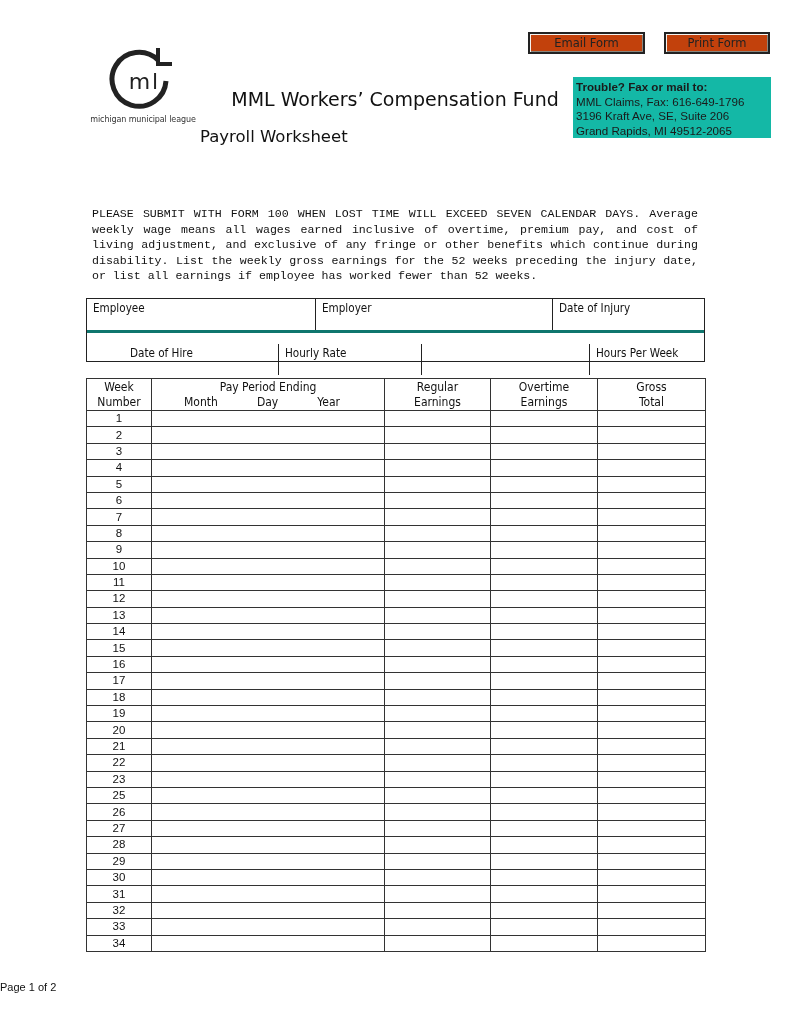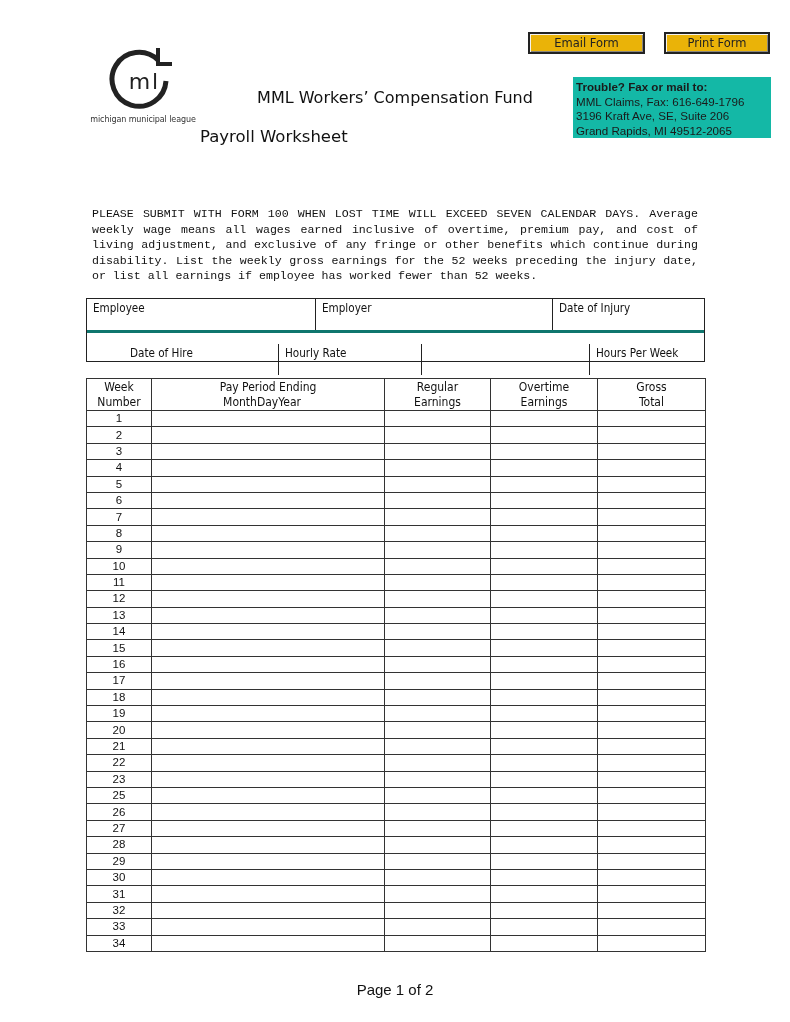--- a/index.html
+++ b/index.html
@@ -8,26 +8,26 @@
     font-family:"DejaVu Sans Condensed","DejaVu Sans",sans-serif; color:#111;
     overflow:hidden;
   }
   .abs { position:absolute; }
 
   
   .logo { left:108px; top:44px; width:70px; height:70px; }
   .logo-caption { left:88px; top:115px; width:110px; text-align:center; font-size:8px; color:#333; font-family:"DejaVu Sans",sans-serif; letter-spacing:-0.1px; }
 
   
-  .title { left:200px; top:88px; width:390px; text-align:center; font-size:16px; font-family:"DejaVu Sans",sans-serif; color:#111; }
+  .title { left:200px; top:88px; width:390px; text-align:center; font-size:19px; font-family:"DejaVu Sans",sans-serif; color:#111; }
   .subtitle { left:200px; top:127px; width:390px; text-align:left; font-size:16.5px; font-family:"DejaVu Sans",sans-serif; color:#111; }
 
   
   .btn {
-    position:absolute; height:19px; background:#eab308;
+    position:absolute; height:19px; background:#c2410c;
     border:2px solid #222; box-sizing:border-box;
     font-family:"DejaVu Sans",sans-serif; font-size:11.5px; color:#222;
     text-align:center; line-height:15px; cursor:pointer;
     box-shadow: inset 1px 1px 0 #f4f2ee, inset -1px -1px 0 #8a877f;
   }
   .btn-email { left:528px; top:32px; width:117px; height:22px; line-height:18px; }
   .btn-print { left:664px; top:32px; width:106px; height:22px; line-height:18px; }
 
   
   .info {
@@ -56,24 +56,24 @@
 
   
   .ptable { left:86px; top:378px; width:619px; border-collapse:collapse; table-layout:fixed; }
   .ptable th, .ptable td {
     border:1px solid #333; padding:0; font-weight:normal;
     font-family:"DejaVu Sans Condensed","DejaVu Sans",sans-serif; color:#111;
   }
   .ptable thead th { font-size:12px; line-height:15px; height:31px; vertical-align:middle; text-align:center; }
   .ptable tbody td { height:15.4px; font-size:11.6px; line-height:15px; }
   .ptable tbody td.wk { text-align:center; font-family:"Liberation Sans",sans-serif; font-size:11.5px; }
-  .ppe-sub { display:flex; justify-content:center; padding:0 44px 0 32px; }
+  .ppe-sub { display:flex; justify-content:space-between; padding:0 44px 0 32px; }
   .ptable tbody td.inp { cursor:text; }
 
-  .footer { left:0; top:981px; width:790px; text-align:center; font-family:"Liberation Sans",sans-serif; font-size:15px; color:#111; }
+  .footer { left:0; top:981px; width:790px; text-align:left; font-family:"Liberation Sans",sans-serif; font-size:11px; color:#111; }
 </style>
 </head>
 <body>
 
 <div class="abs logo">
   <svg width="70" height="70" viewBox="0 0 70 70">
     <path d="M 50 16 A 27 27 0 1 0 58 37" fill="none" stroke="#222" stroke-width="5"></path>
     <line x1="50" y1="4" x2="50" y2="22" stroke="#222" stroke-width="4"></line>
     <line x1="50" y1="20" x2="64" y2="20" stroke="#222" stroke-width="4"></line>
     <text x="31" y="45" text-anchor="middle" font-family="DejaVu Sans, sans-serif" font-size="22" fill="#222" letter-spacing="-1">m</text>

